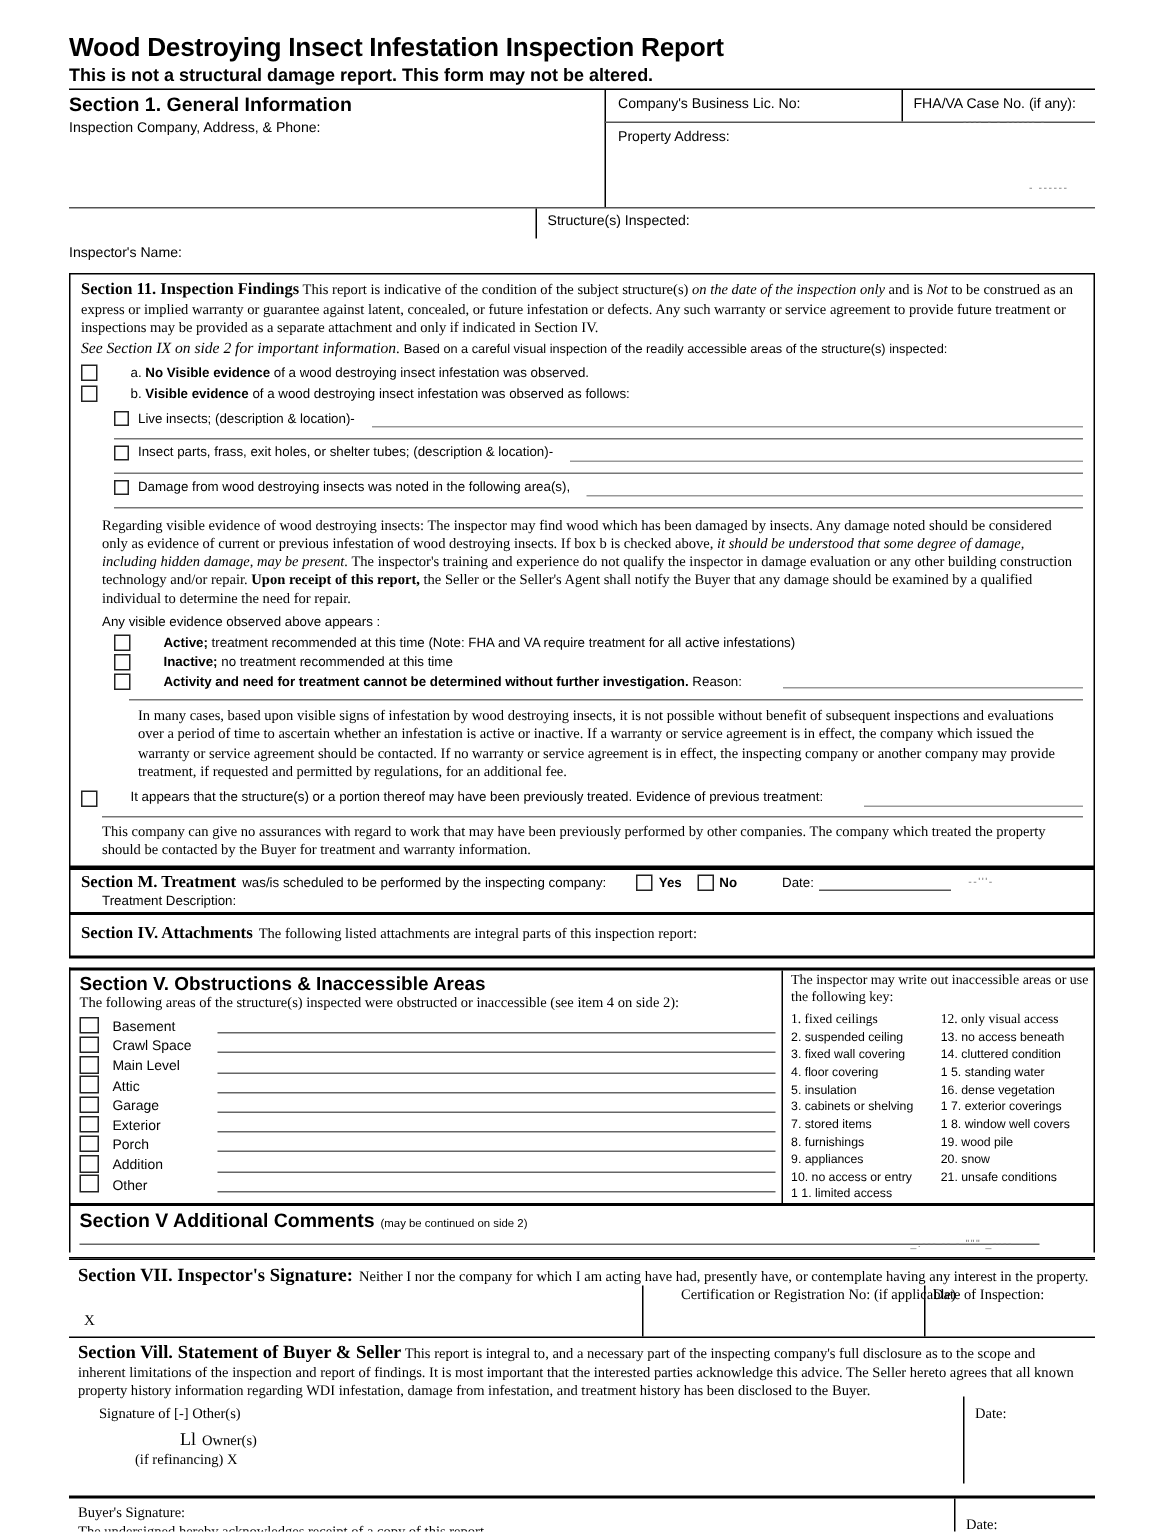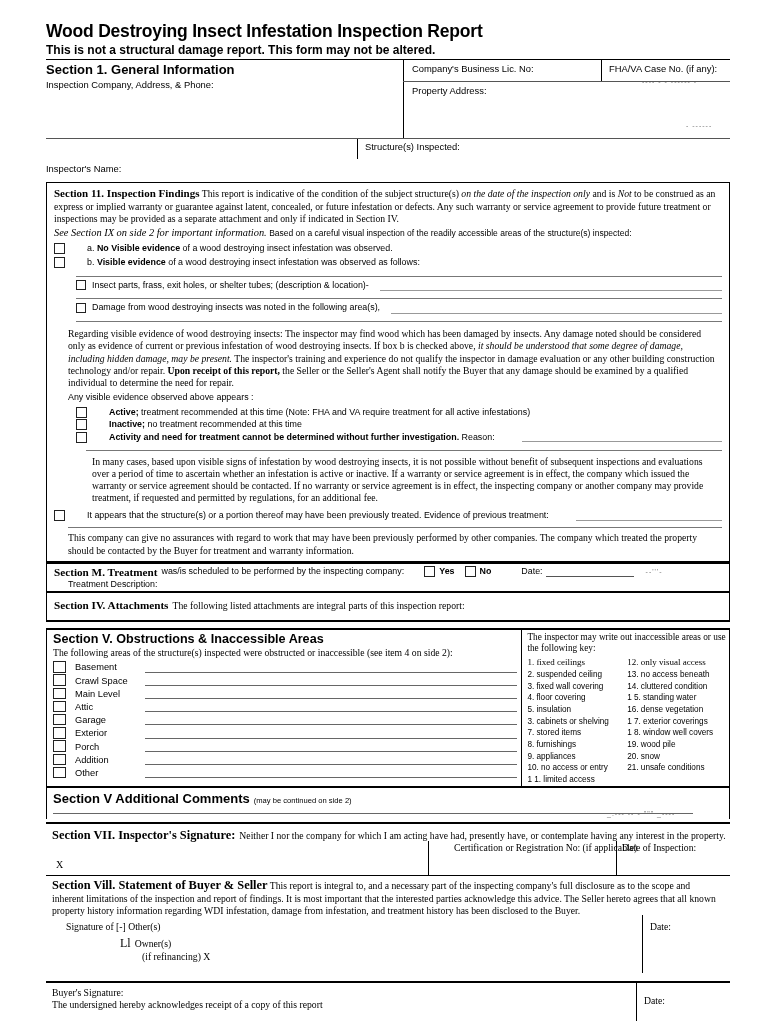--- a/index.html
+++ b/index.html
@@ -350,20 +350,25 @@
 
     <div class="opt-row" style="margin-top:3px;">
       <span class="cb"></span>
       <span class="p-sans txt">
         <span>b.</span>
         <span class="b">Visible evidence</span>
         <span>of a wood destroying insect infestation was observed as follows:</span>
       </span>
     </div>
 
+    <div class="sub-opt">
+      <span class="cb cb-sm"></span>
+      <span class="p-sans" style="white-space:nowrap;">Live insects; (description &amp; location)-</span>
+      <span class="blank-line gray"></span>
+    </div>
     <div class="full-rule"></div>
 
     <div class="sub-opt" style="margin-top:3px;">
       <span class="cb cb-sm"></span>
       <span class="p-sans" style="white-space:nowrap;">Insect parts, frass, exit holes, or shelter tubes; (description &amp; location)-</span>
       <span class="blank-line gray"></span>
     </div>
     <div class="full-rule"></div>
 
     <div class="sub-opt" style="margin-top:3px;">
@@ -551,21 +556,21 @@
     <p class="p-serif" style="margin:0;">
       <span class="sec8-title">Section Vill. Statement of Buyer &amp; Seller</span>
       <span>This report is integral to, and a necessary part of the inspecting company's full disclosure as to the scope and inherent limitations of the inspection and report of findings. It is most important that the interested parties acknowledge this advice. The Seller hereto agrees that all known property history information regarding WDI infestation, damage from infestation, and treatment history has been disclosed to the Buyer.</span>
     </p>
     <div class="rel" style="height:52px; margin-top:3px;">
       <div class="p-serif" style="margin-left:14px;">Signature of [-] Other(s)</div>
       <div style="margin-left:68px;">
         <span class="p-serif" style="font-size:12px;">Ll</span>
         <span class="p-serif">Owner(s)</span>
       </div>
-      <div class="p-serif" style="margin-left:90px;">(if refinancing) X</div>
+      <div class="p-serif" style="margin-left:38px;">(if refinancing) X</div>
       <div class="vline" style="left:590px; top:-6px; height:58px;"></div>
       <span class="p-serif" style="position:absolute; left:598px; top:0;">Date:</span>
     </div>
   </div>
 
   <div class="rel" style="border-top:2px solid #000; padding:2px 6px 0 6px; height:56px;">
     <div class="p-serif" style="margin-top:2px;">Buyer's Signature:</div>
     <div class="p-serif">The undersigned hereby acknowledges receipt of a copy of this report</div>
     <span class="x-mark" style="position:absolute; left:10px; top:36px;">X</span>
     <div class="vline" style="left:590px; top:0; height:54px;"></div>

